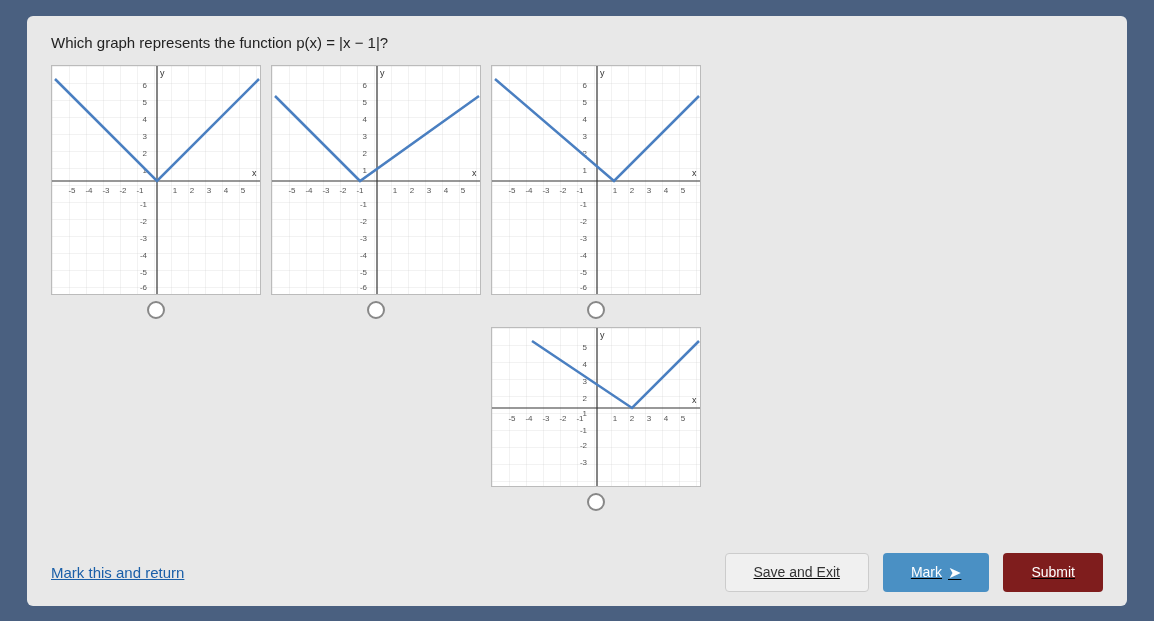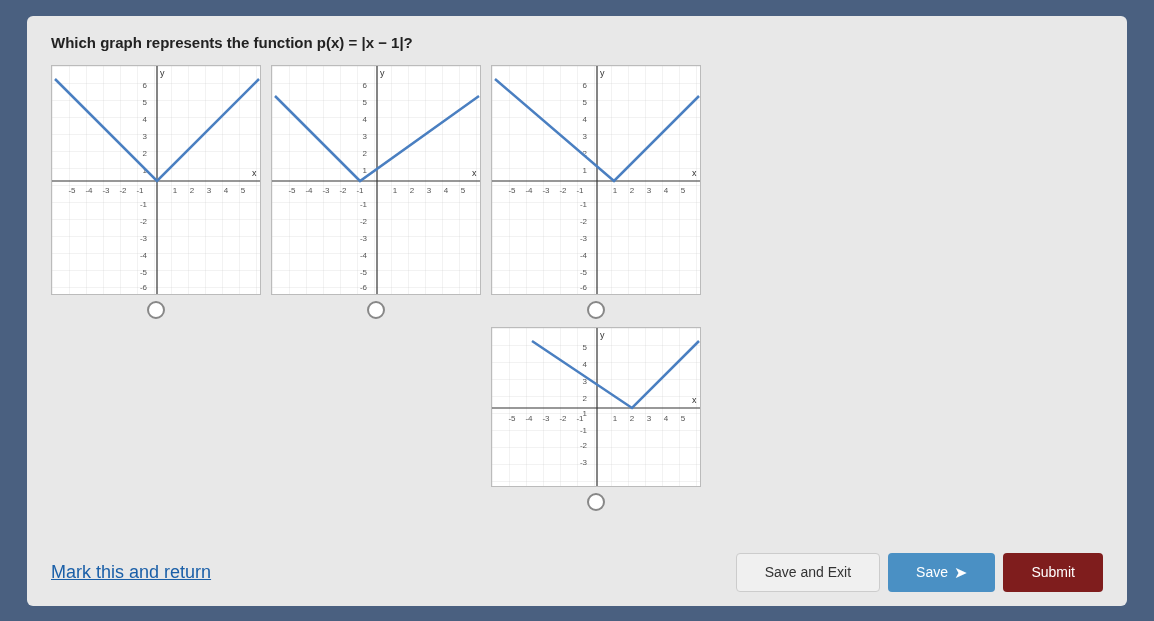--- a/index.html
+++ b/index.html
@@ -20,21 +20,21 @@
       height: 590px;
       padding: 18px 24px 14px 24px;
       display: flex;
       flex-direction: column;
       position: relative;
     }
     .question {
       font-size: 15px;
       color: #222;
       margin-bottom: 14px;
-      font-weight: bold;
+      font-weight: normal;
     }
     .graphs-area {
       display: flex;
       flex-direction: row;
       flex: 1;
       gap: 10px;
       align-items: flex-start;
     }
     .graphs-left {
       display: flex;
@@ -69,21 +69,21 @@
     .bottom-bar {
       display: flex;
       flex-direction: row;
       align-items: center;
       justify-content: space-between;
       margin-top: 10px;
     }
     .mark-link {
       color: #1a5fa8;
       text-decoration: underline;
-      font-size: 18px;
+      font-size: 15px;
       cursor: pointer;
     }
     .btn-save {
       background: #f0f0f0;
       border: 1px solid #ccc;
       border-radius: 4px;
       padding: 10px 28px;
       font-size: 14px;
       color: #333;
       cursor: pointer;
@@ -104,21 +104,22 @@
       background: #7f1d1d;
       border: none;
       border-radius: 4px;
       padding: 10px 28px;
       font-size: 14px;
       color: #fff;
       cursor: pointer;
     }
     .btn-group {
       display: flex;
-      gap: 8px;
+      gap: 14px;
+      text-decoration: underline;
     }
     svg text {
       font-family: Arial, sans-serif;
     }
   </style>
 </head>
 <body>
 
 <div class="card">
   <div class="question">
@@ -315,19 +316,19 @@
       </div>
 
     </div>
   </div>
 
   <div class="bottom-bar">
     <a class="mark-link" href="#">Mark this and return</a>
     <div class="btn-group">
       <button class="btn-save">Save and Exit</button>
       <button class="btn-next">
-        <span>Save</span>
+        <span>Mark</span>
         <span style="font-size:16px;">➤</span>
       </button>
       <button class="btn-submit">Submit</button>
     </div>
   </div>
 </div>
 
 </body></html>

